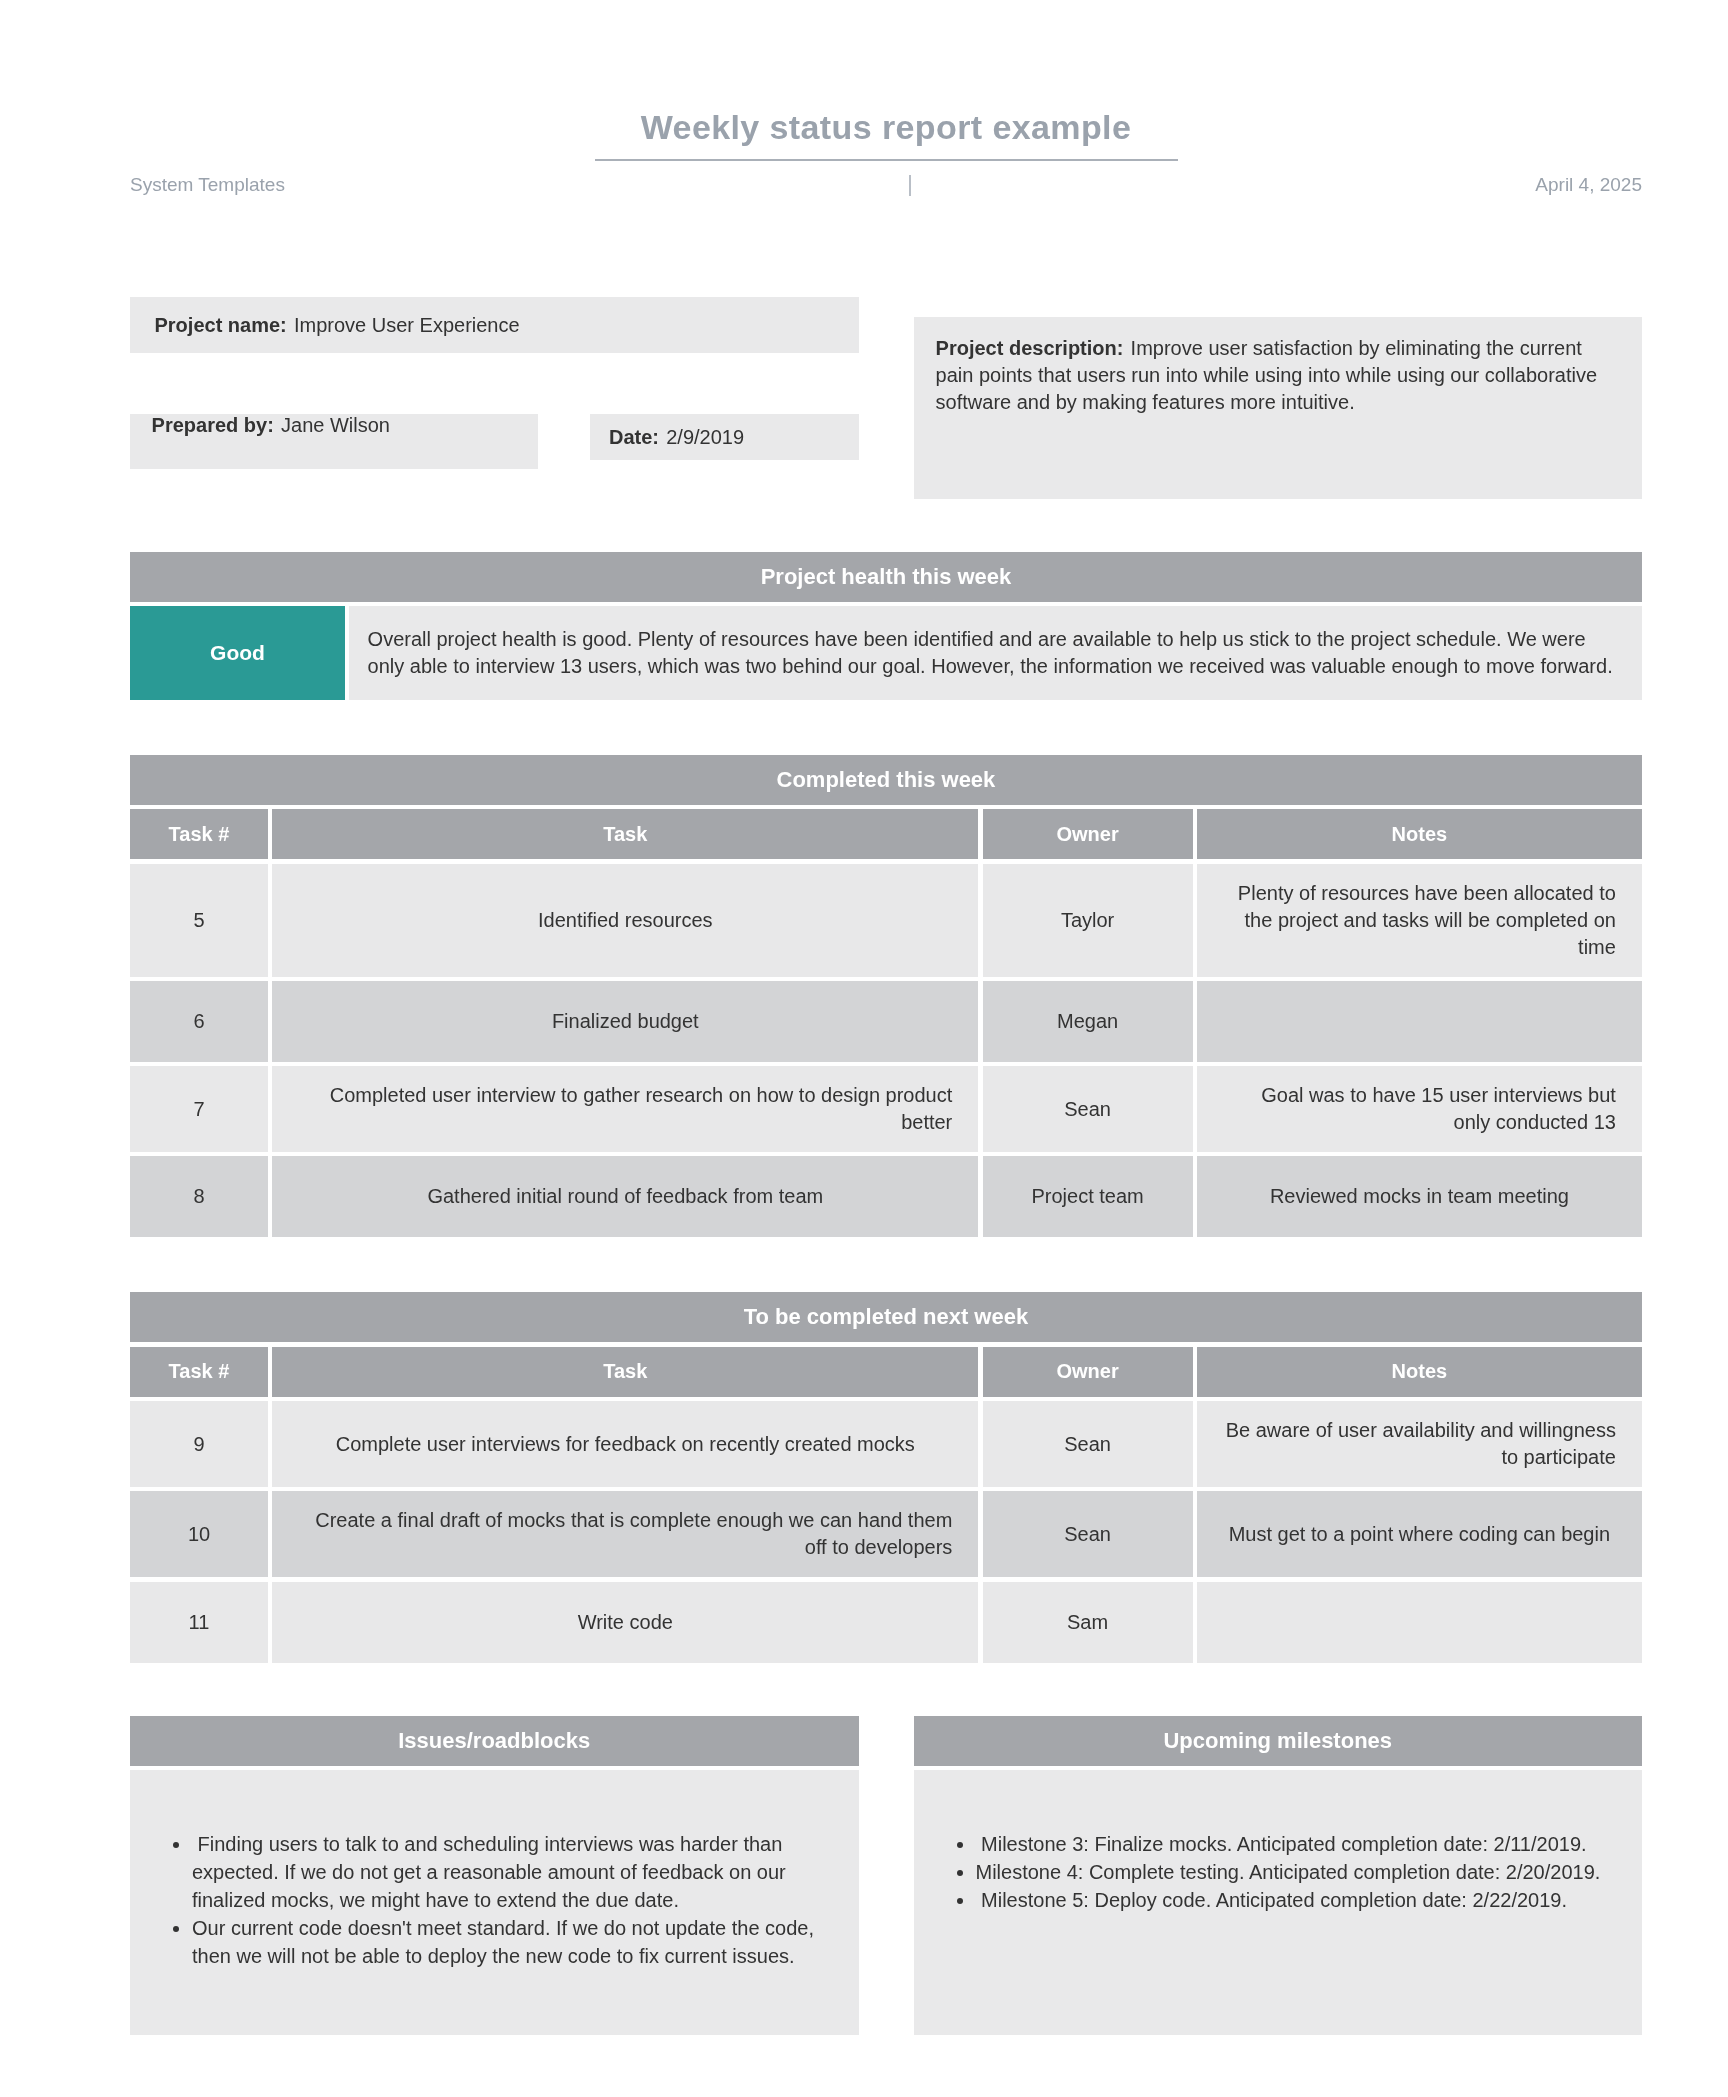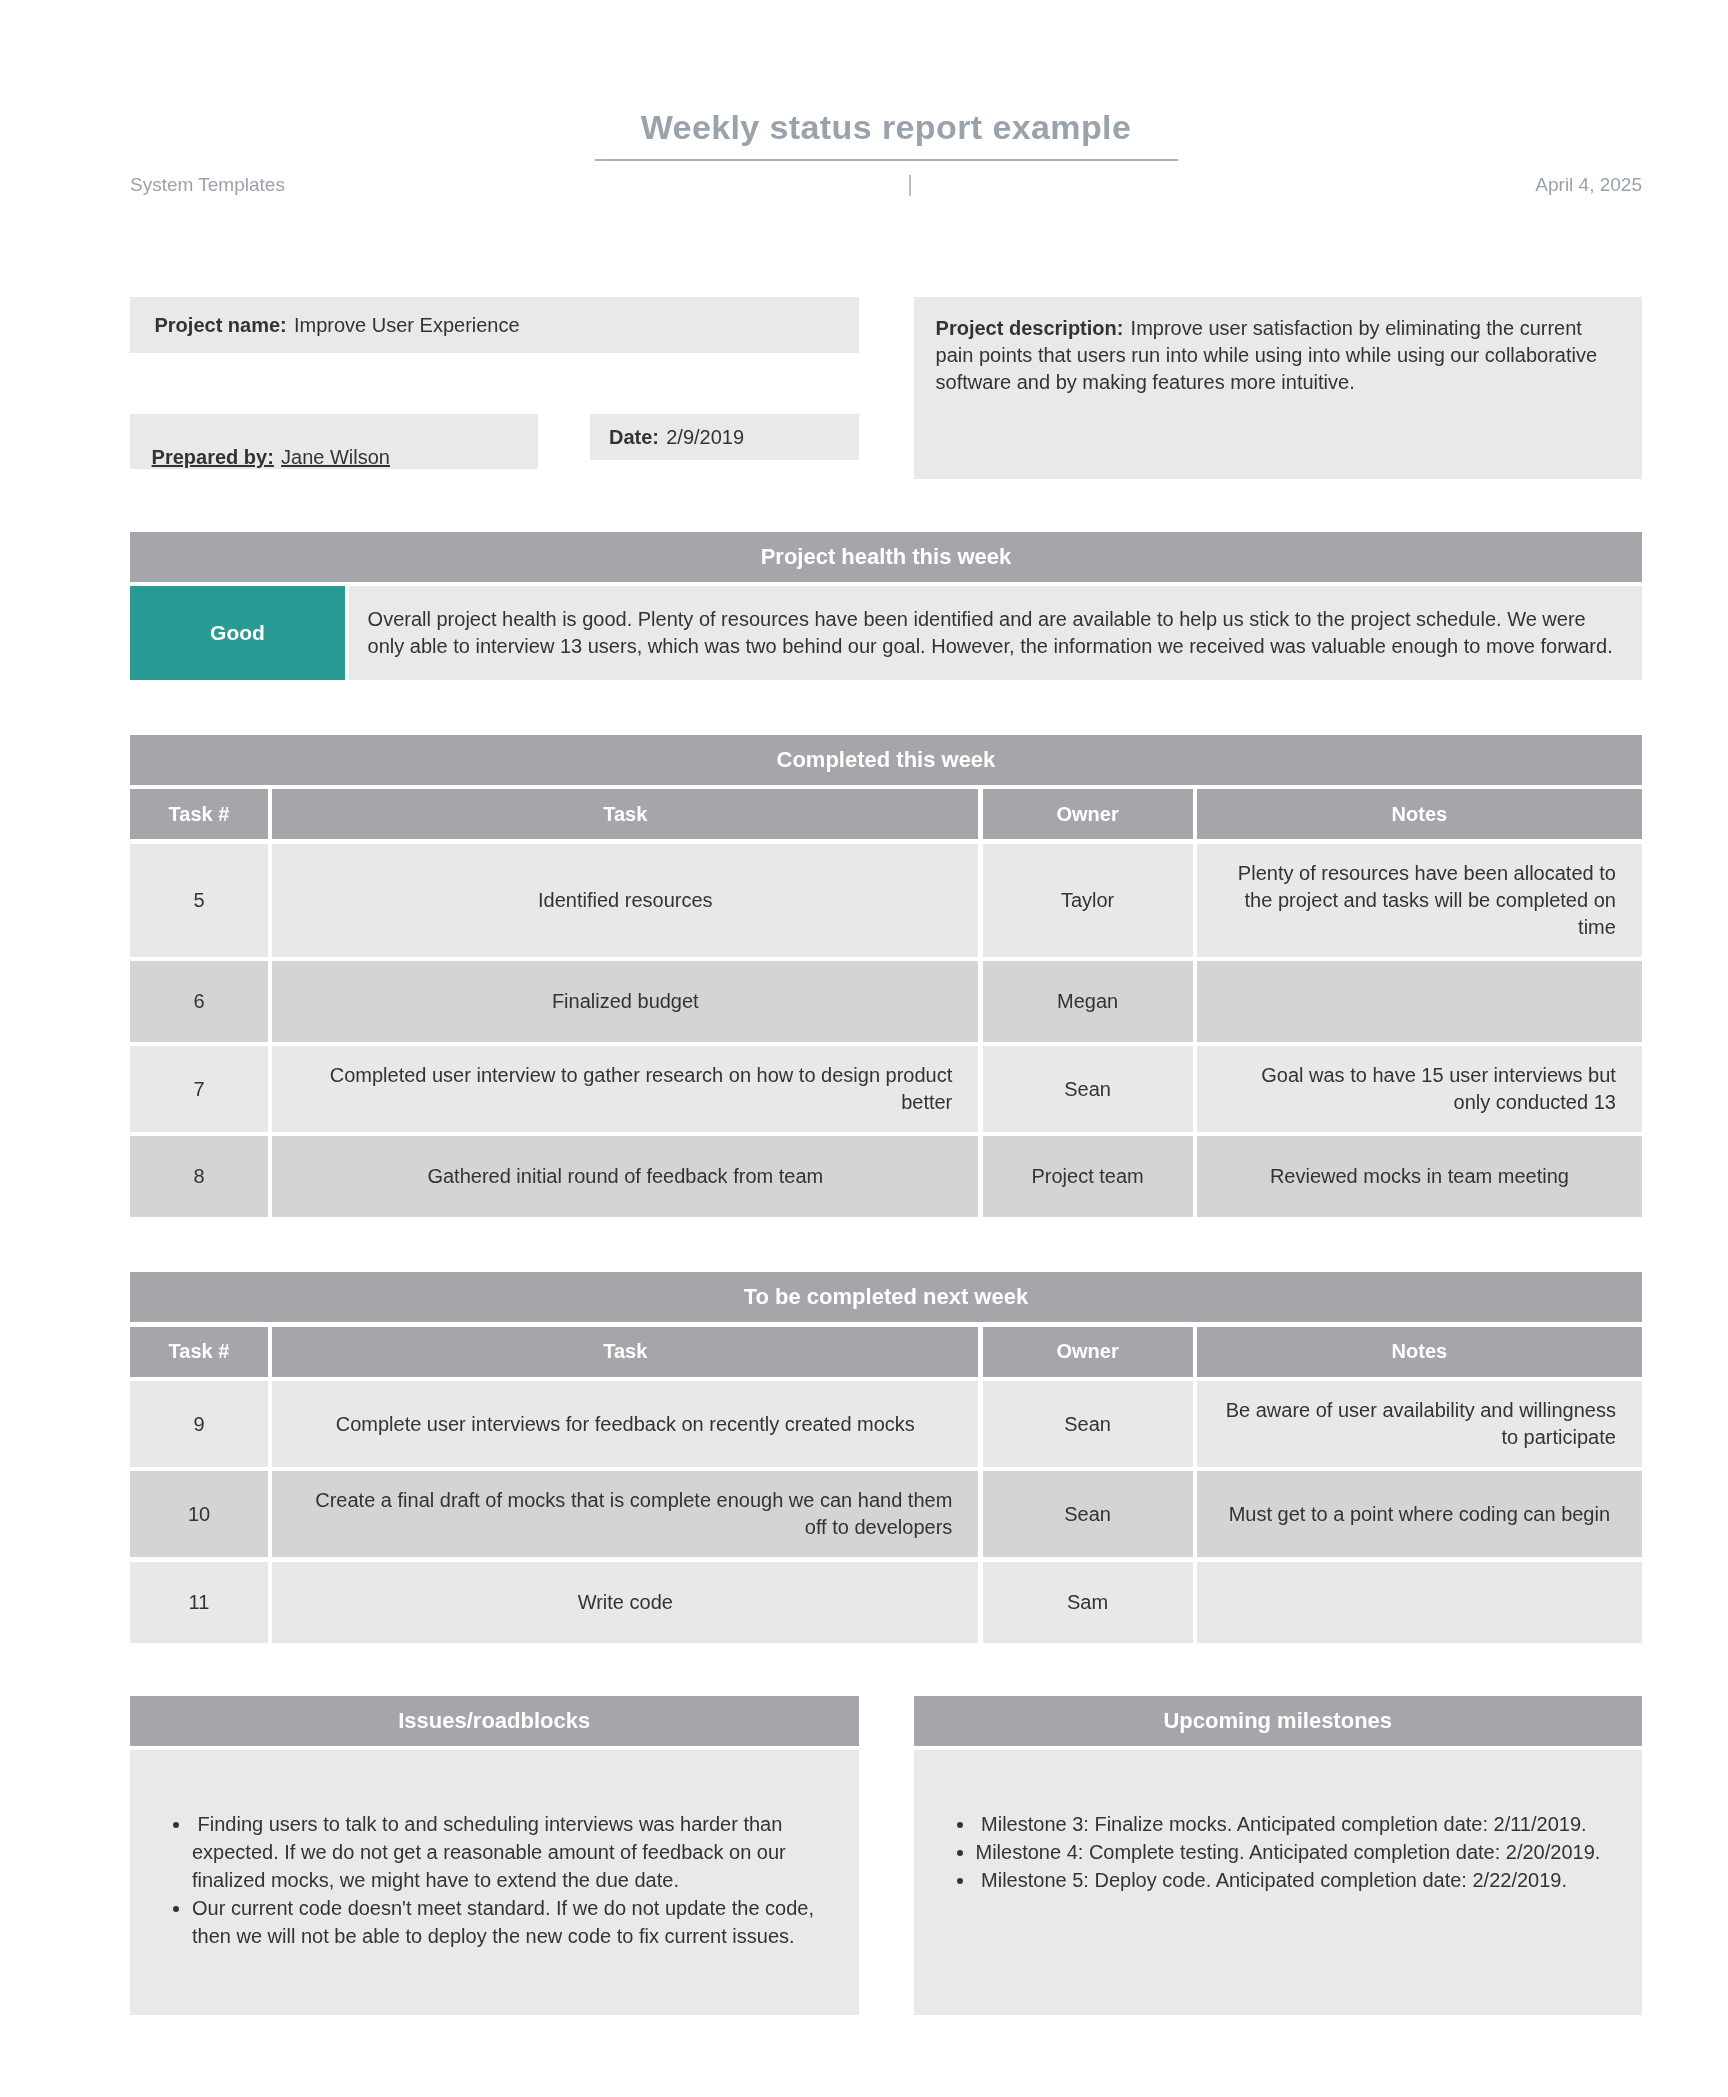--- a/index.html
+++ b/index.html
@@ -20,25 +20,25 @@
   .title-underline { width:583px; height:2.9px; background:#aab0b8; margin:0 auto 13px auto; }
   .byline-row {
     display:flex; justify-content:space-between; align-items:center;
     font-size:19px; color:#9aa2ac;
   }
   .byline-divider { width:1.4px; height:21.6px; background:#b9bfc7; margin:0 14.4px; }
 
   
   .info-grid { display:flex; margin-top:101px; gap:55px; }
   .info-left { width:729px; }
-  .info-right { width:729px; }
+  .info-right { width:729px;margin-top:20px; }
   .gray-box { background:#e9e9ea; }
   .name-box { height:56px; display:flex; align-items:center; padding:0 24.5px; font-size:20px; }
   .sub-row { display:flex; margin-top:61px; gap:52px; }
-  .prepared-box { width:408px; height:55px; display:flex; align-items:flex-end; padding:0 21.6px; font-size:20px;text-decoration:underline; }
+  .prepared-box { width:408px; height:55px; display:flex; align-items:flex-start; padding:0 21.6px; font-size:20px; }
   .date-box { width:269px; height:46px; display:flex; align-items:center; padding:0 19px; font-size:20px; }
   .desc-box { height:182px; padding:17.3px 21.6px; font-size:20px; line-height:27px; }
   .lbl { font-weight:bold; margin-right:7.2px; white-space:nowrap; }
 
   
   .band {
     background:#a4a6aa; color:#ffffff; font-weight:bold; font-size:22px;
     height:50px; display:flex; align-items:center; justify-content:center;
   }
 

